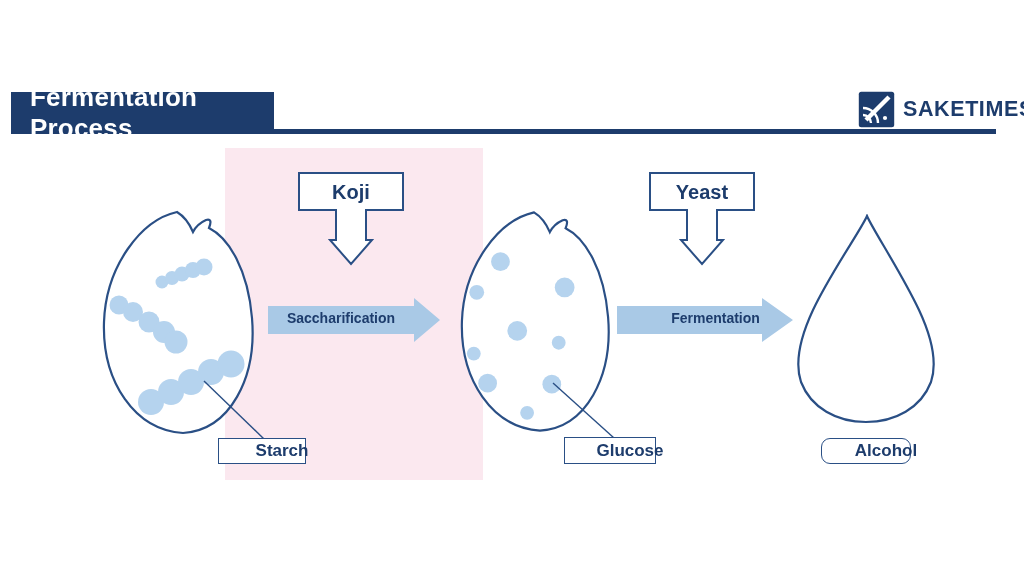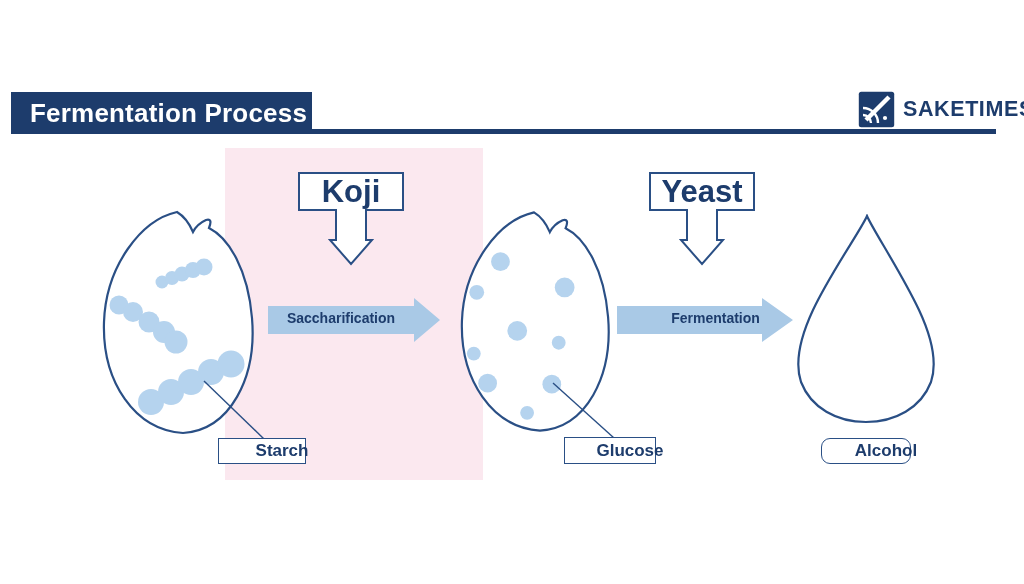--- a/index.html
+++ b/index.html
@@ -2,35 +2,35 @@
 <html><head>
 <meta charset="utf-8">
 <style>
   html,body{margin:0;padding:0;background:#ffffff;}
   #canvas{position:relative;width:1024px;height:584px;background:#ffffff;overflow:hidden;
           font-family:"Liberation Sans", sans-serif;}
   .abs{position:absolute;}
 
   
   #title-rule{left:11px;top:129px;width:985px;height:5px;background:#1d3c6c;z-index:1;}
-  #title-box{left:11px;top:92px;width:301px;height:42px;background:#1d3c6c;z-index:2;
+  #title-box{left:11px;top:92px;width:263px;height:42px;background:#1d3c6c;z-index:2;
              display:flex;align-items:center;}
   #title-box span{color:#ffffff;font-size:26px;font-weight:bold;padding-left:19px;letter-spacing:0.2px;}
   #brand{left:858px;top:91px;height:37px;display:flex;align-items:center;z-index:2;}
   #brand-name{color:#1d3c6c;font-size:21.5px;font-weight:bold;letter-spacing:0.6px;margin-left:8px;}
 
   
   #koji-zone{left:225px;top:148px;width:258px;height:332px;background:#fbe8ef;z-index:1;}
 
   svg.shape{z-index:2;}
 
   
   .plaque-svg{z-index:3;}
   .plaque-text{z-index:4;width:104px;height:36px;display:flex;align-items:center;justify-content:center;
-               color:#1d3c6c;font-size:31px;font-weight:bold;}
+               color:#1d3c6c;font-size:20px;font-weight:bold;}
 
   
   .harrow-text{z-index:4;height:24px;display:flex;align-items:center;justify-content:center;
                color:#1d3c6c;font-size:14px;font-weight:bold;}
 
   
   .tag{z-index:4;background:#ffffff;border:1.5px solid #2a4f85;box-sizing:border-box;
        display:flex;align-items:center;justify-content:center;
        color:#1d3c6c;font-size:17px;font-weight:bold;padding-left:40px;}
 </style>

